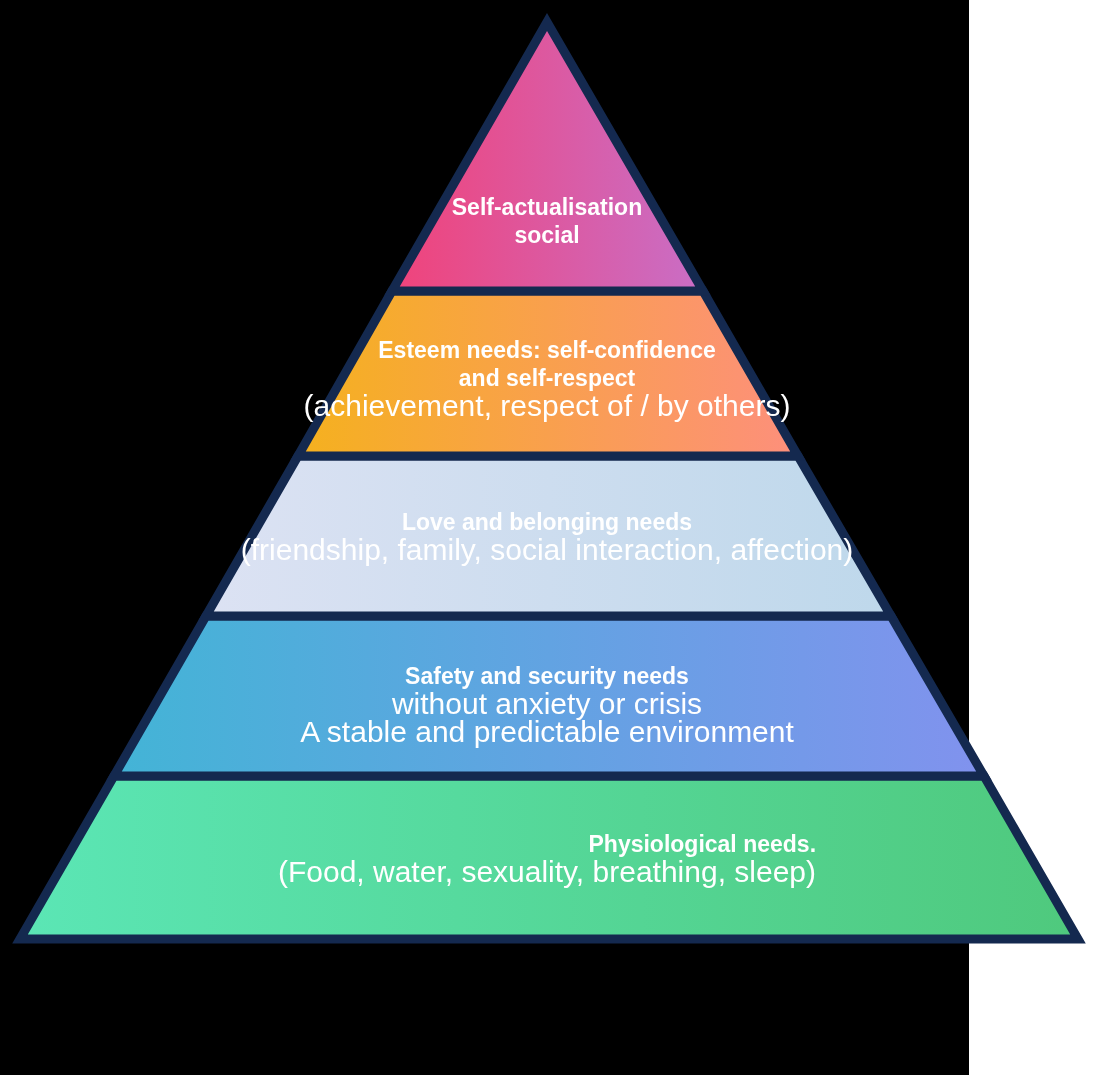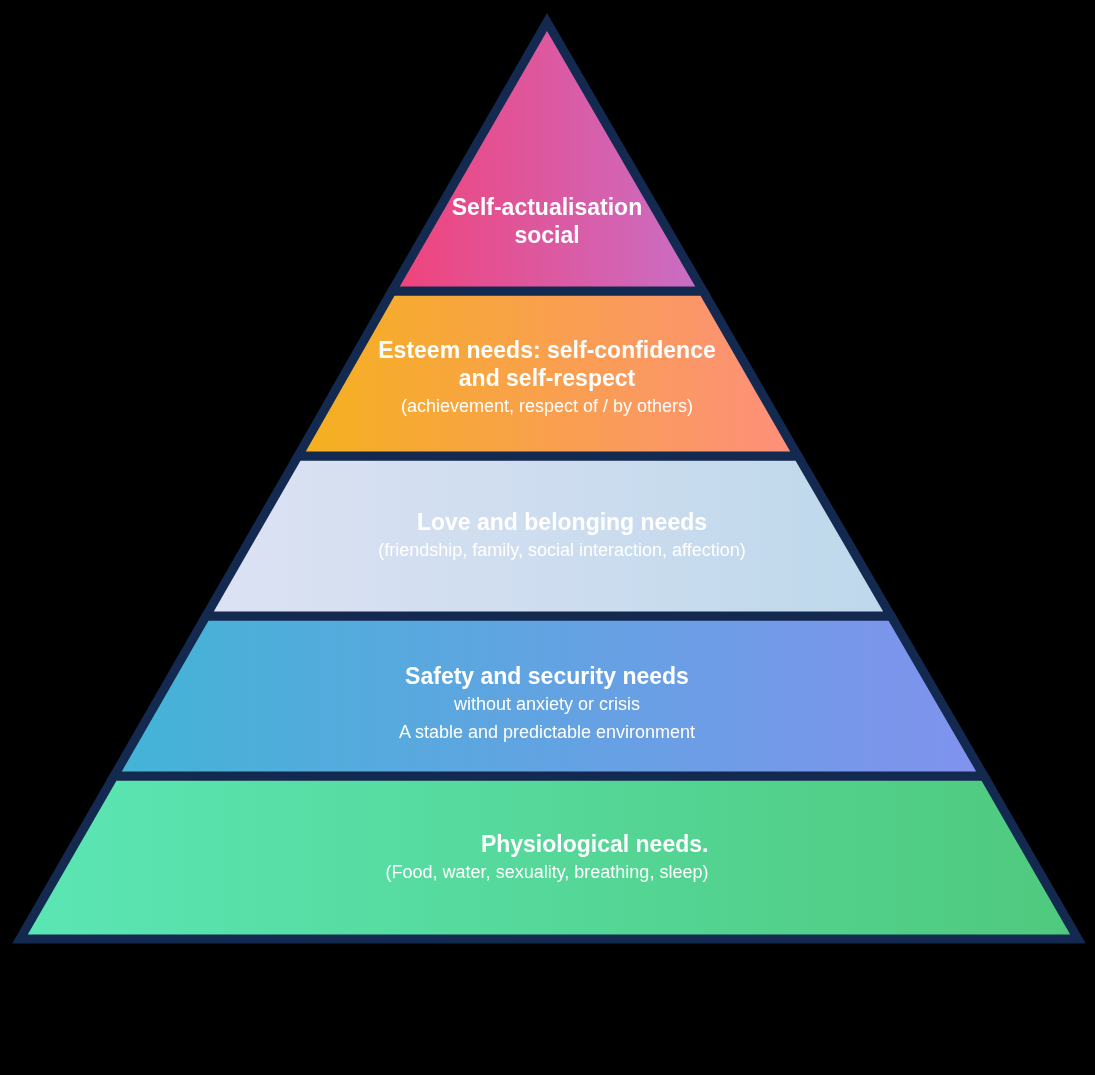--- a/index.html
+++ b/index.html
@@ -1,33 +1,33 @@
 <!DOCTYPE html>
 <html><head>
 <meta charset="utf-8">
 <style>
   html, body { margin: 0; padding: 0; }
   body { width: 1095px; height: 1075px; overflow: hidden; font-family: "Liberation Sans", sans-serif; }
   .stage {
     position: relative;
-    width: 1095px;
+    width: 969px;
     height: 1075px;
   }
   .stage svg { position: absolute; left: 0; top: 0; }
   .level-label {
     position: absolute;
     left: 547px;
     transform: translateX(-50%);
     text-align: center;
     white-space: nowrap;
     line-height: 28px;
     font-size: 22px;
   }
   .t-bold { font-weight: 700; font-size: 23px; }
-  .t-reg  { font-weight: 400; font-size: 18px; }
+  .t-reg  { font-weight: 400; font-size: 30px; }
 </style>
 </head>
 <body>
 
 <div class="stage" style="background: rgb(0, 0, 0);">
 
   <svg width="1095" height="1075" viewBox="0 0 1095 1075">
     <defs>
       <linearGradient id="g0" x1="0" y1="0" x2="1" y2="0">
         <stop offset="0%" stop-color="#F0437A"></stop>
@@ -62,21 +62,21 @@
     <div class="t-bold">Self-actualisation</div>
     <div class="t-bold">social</div>
   </div>
 
   <div class="level-label" style="top: 336px; color: rgb(255, 255, 255);">
     <div class="t-bold">Esteem needs: self-confidence</div>
     <div class="t-bold">and self-respect</div>
     <div class="t-reg">(achievement, respect of / by others)</div>
   </div>
 
-  <div class="level-label" style="top: 508px; color: rgb(255, 255, 255); margin-left: 15px;">
+  <div class="level-label" style="top: 508px; color: rgb(255, 255, 255);">
     <div class="t-bold">Love and belonging needs</div>
     <div class="t-reg">(friendship, family, social interaction, affection)</div>
   </div>
 
   <div class="level-label" style="top: 662px; color: rgb(255, 255, 255);">
     <div class="t-bold">Safety and security needs</div>
     <div class="t-reg">without anxiety or crisis</div>
     <div class="t-reg">A stable and predictable environment</div>
   </div>
 

